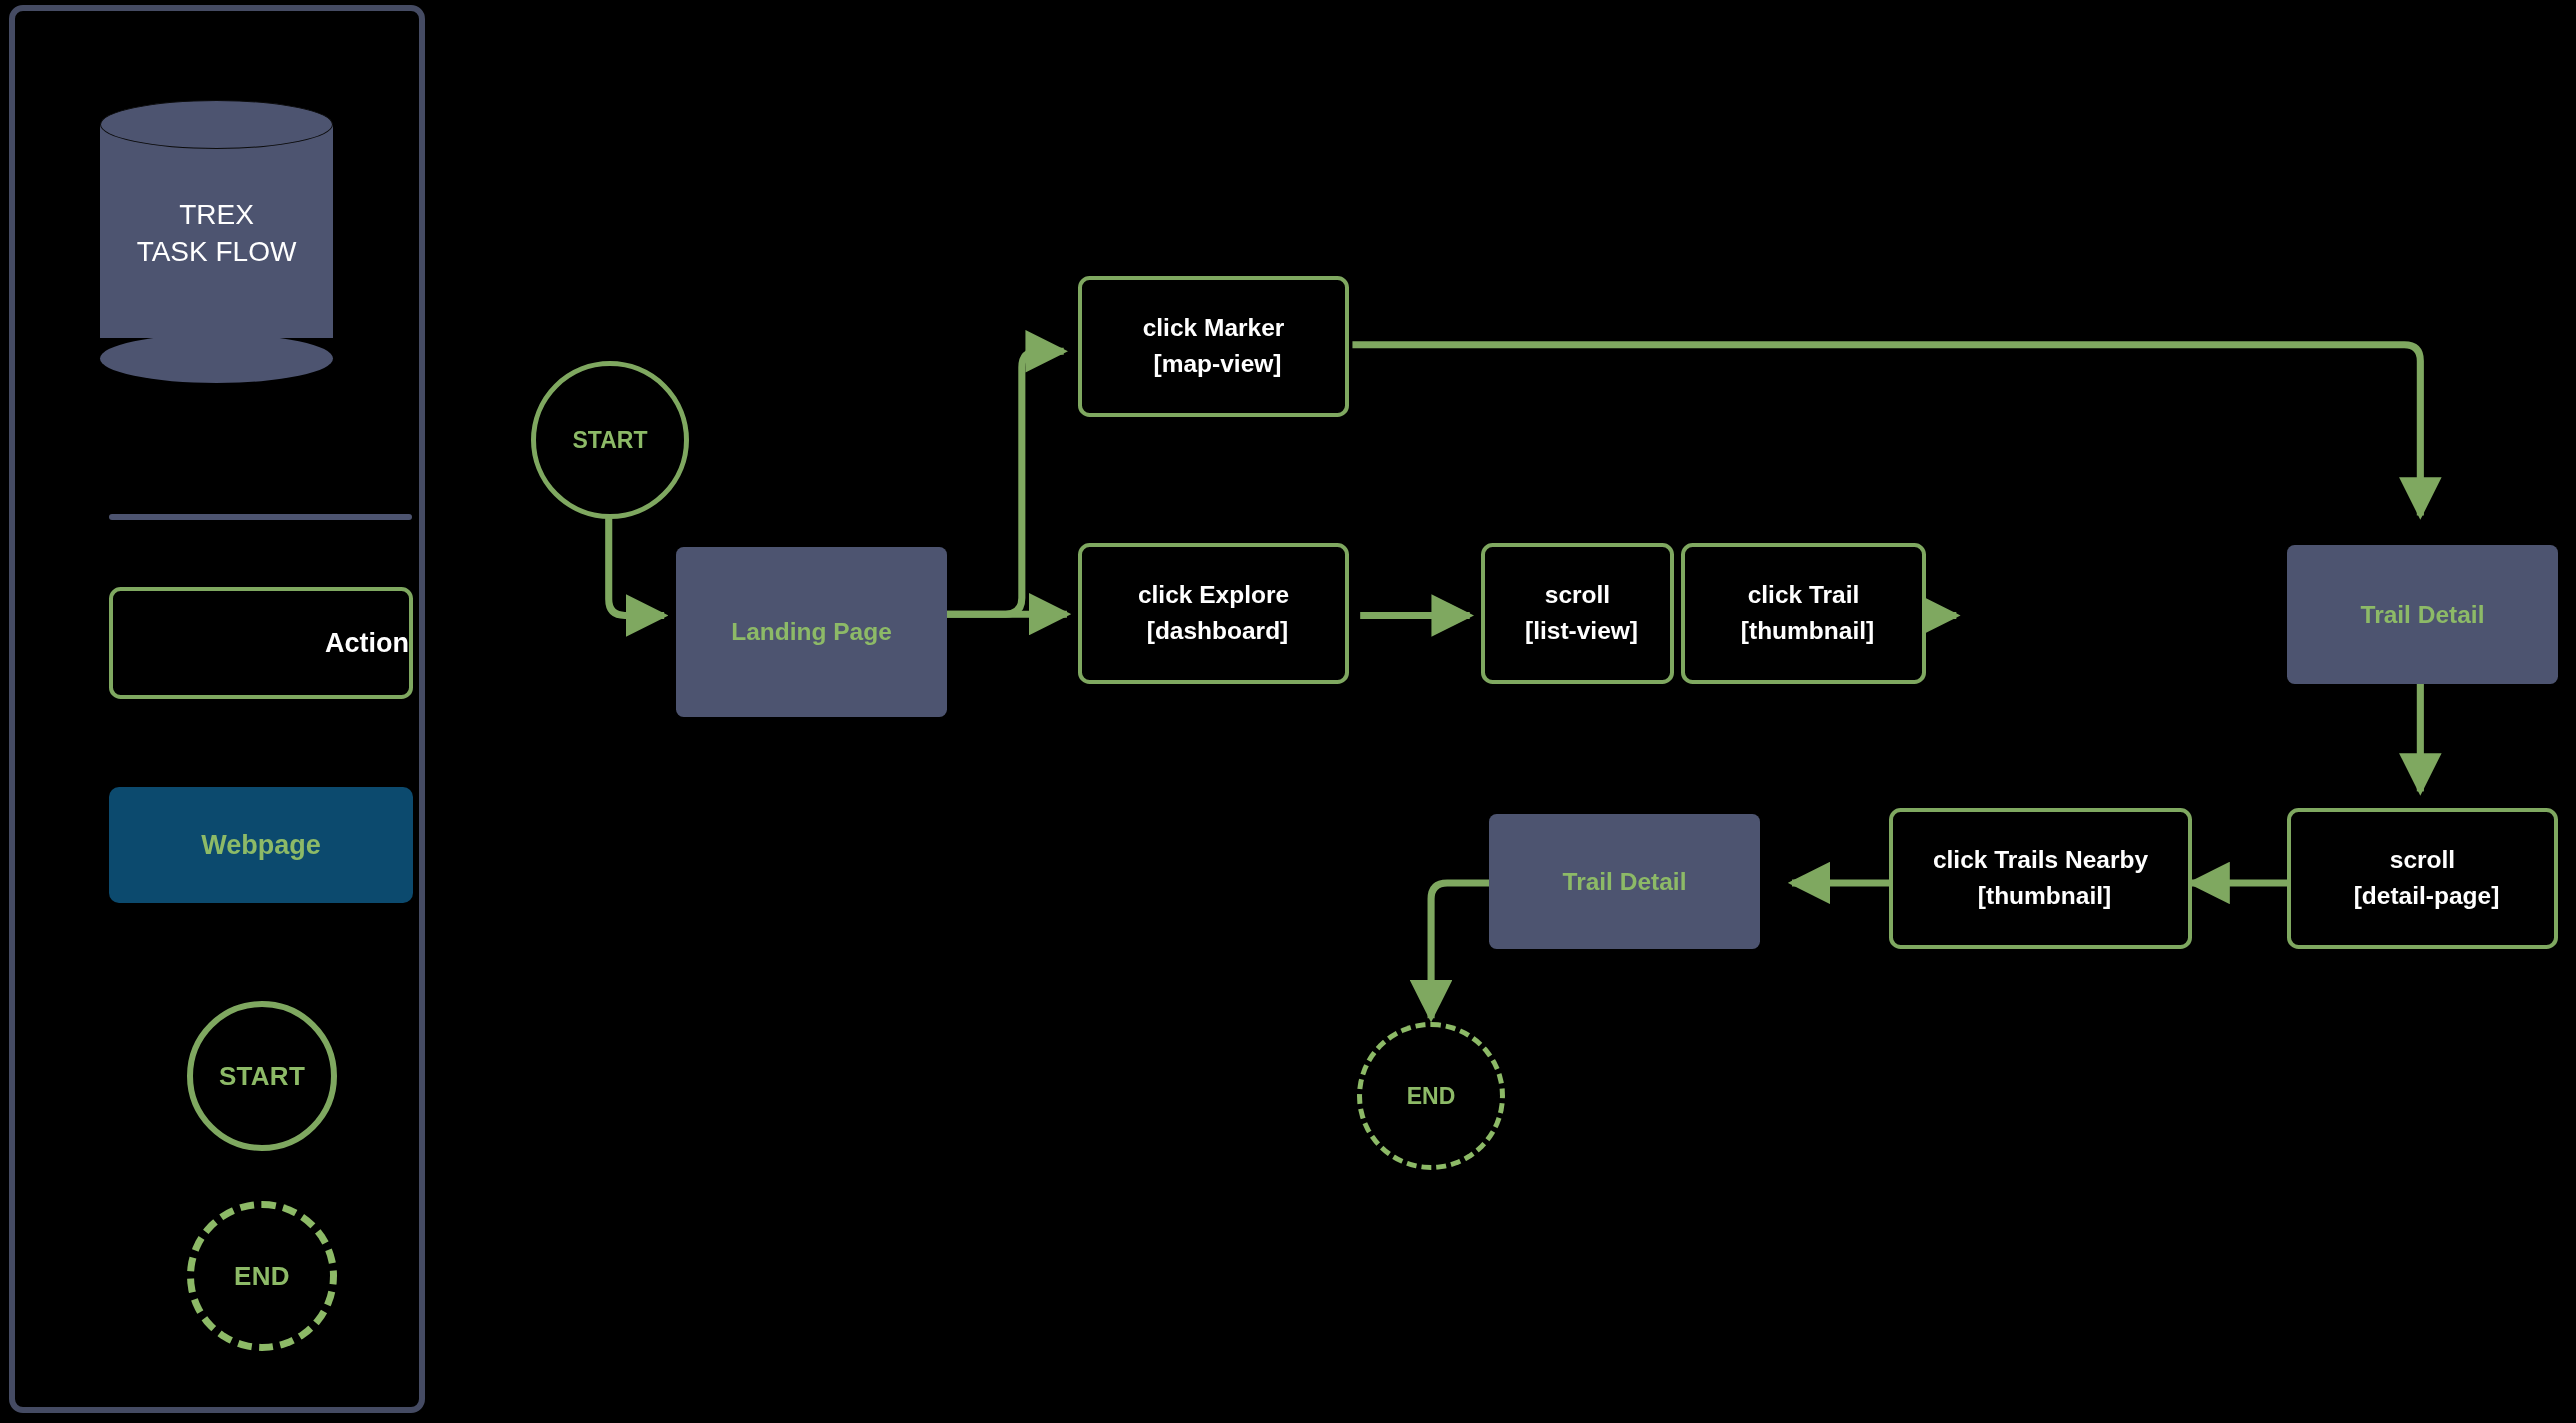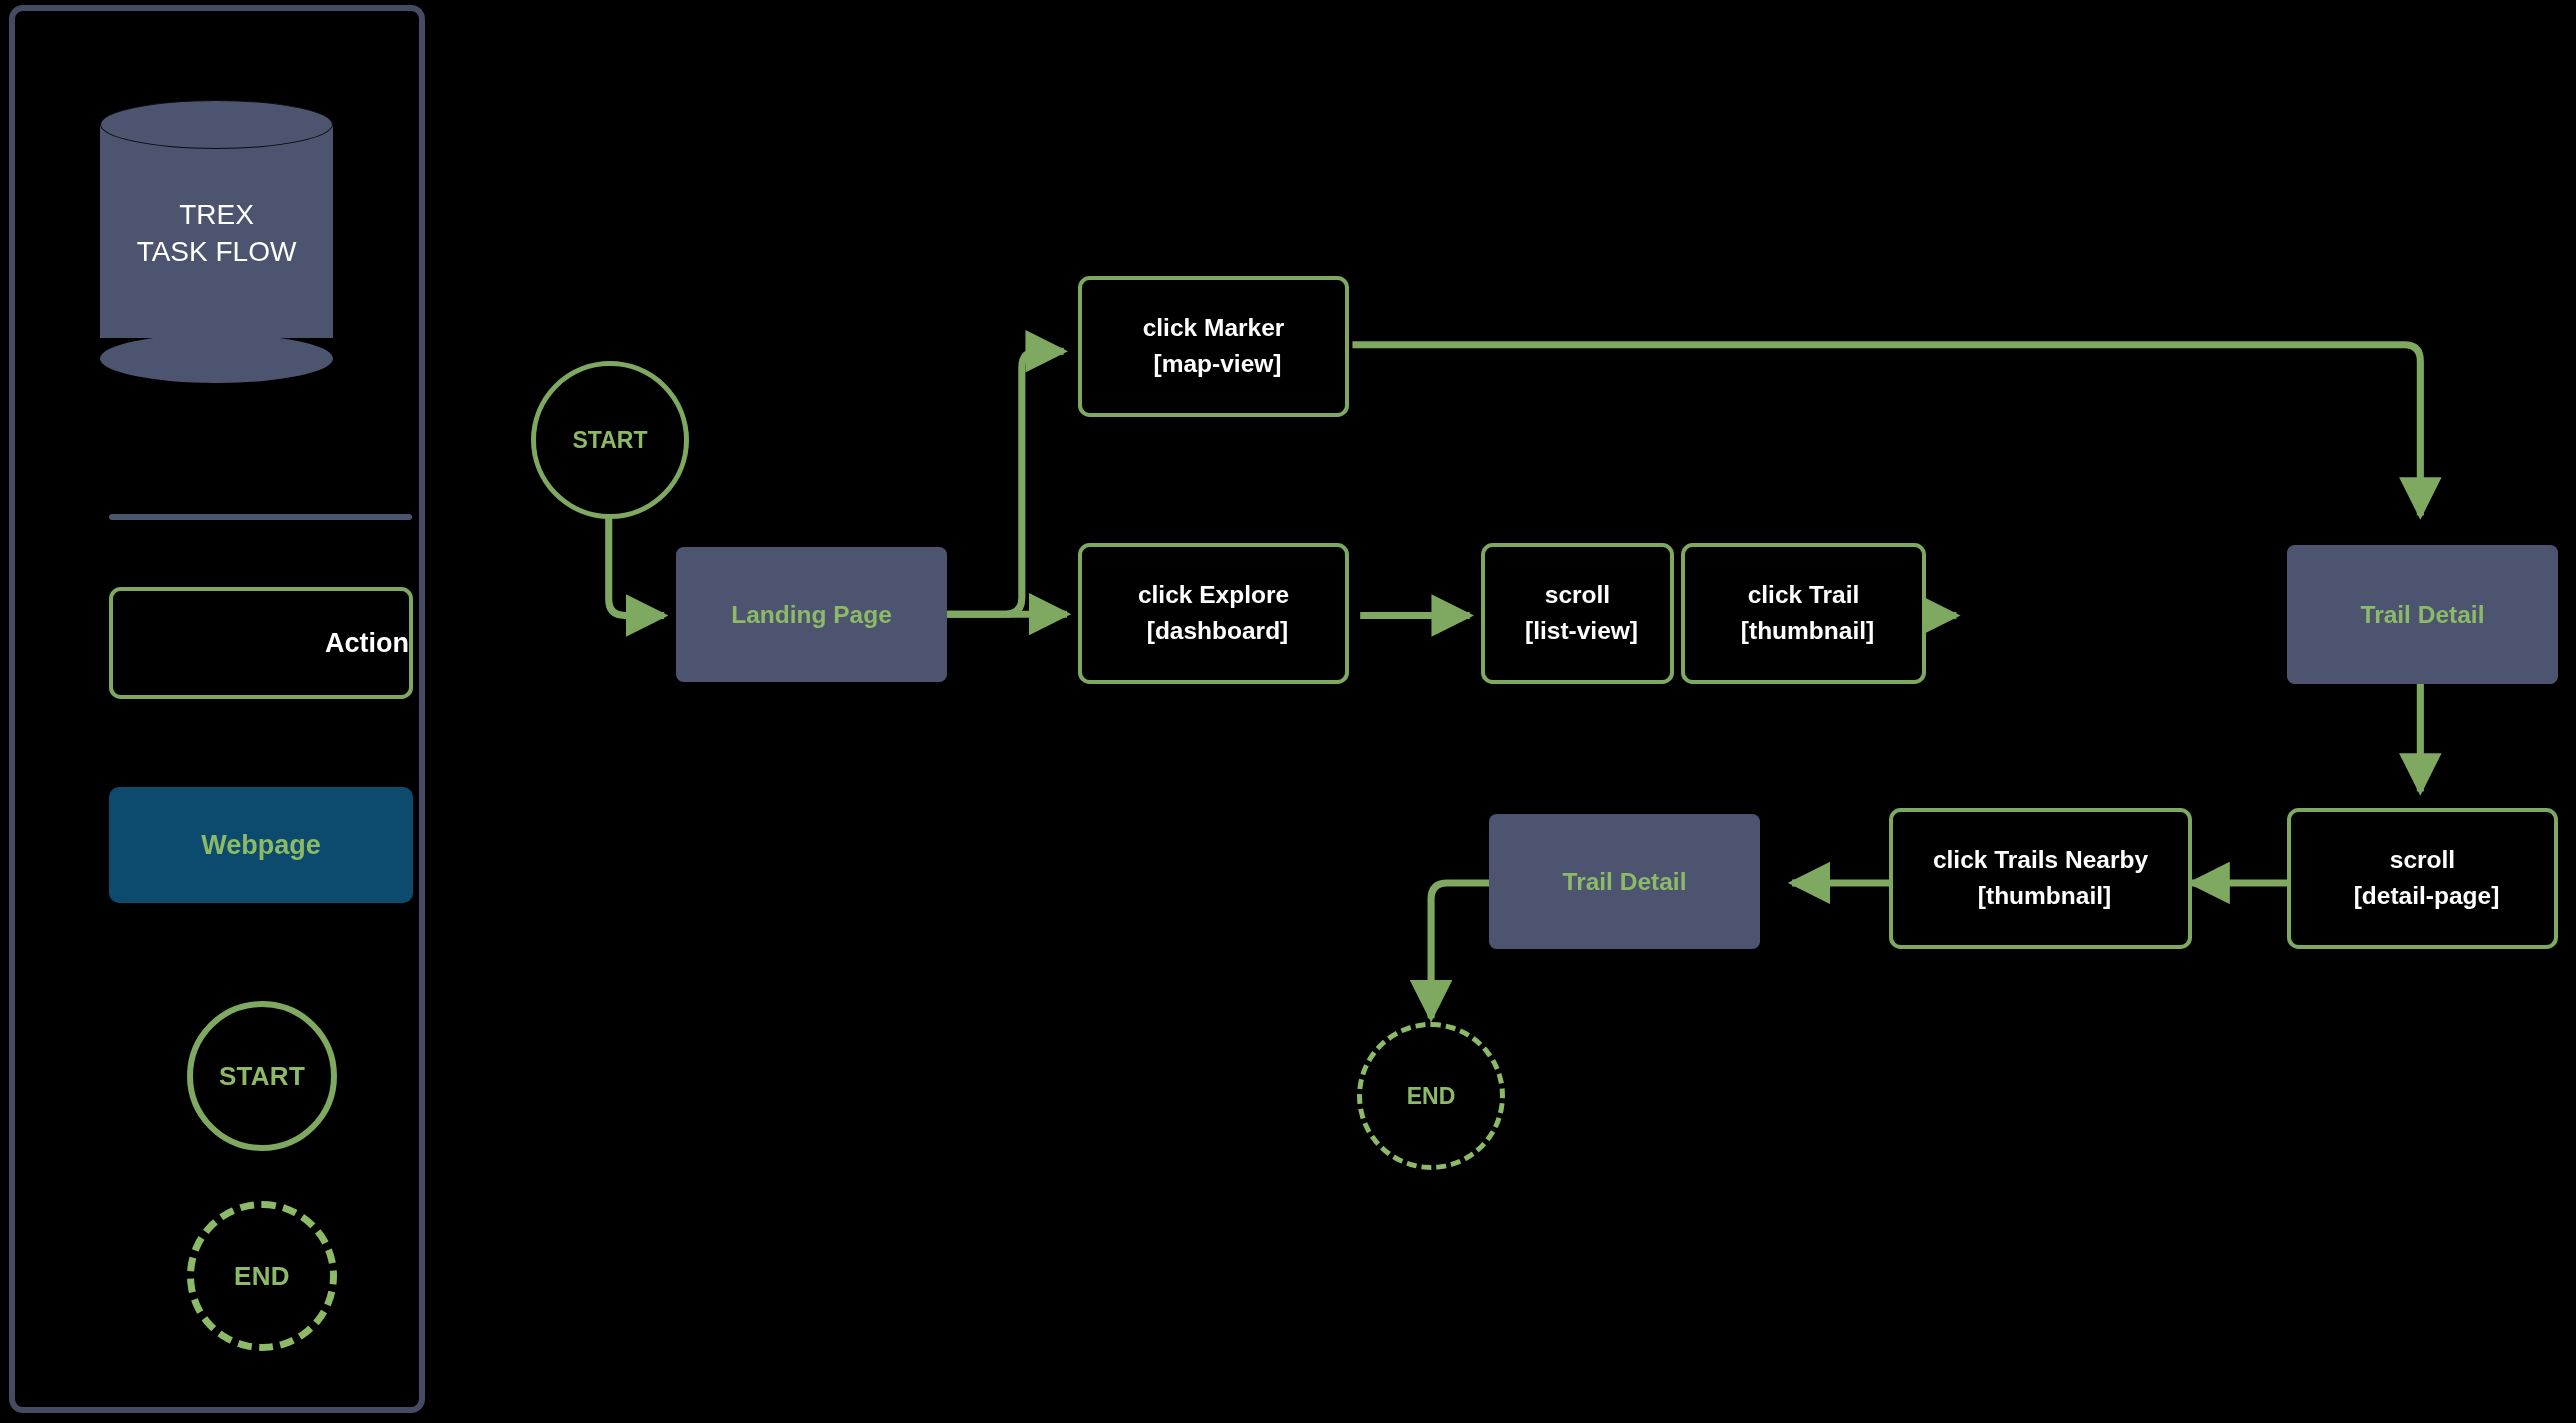--- a/index.html
+++ b/index.html
@@ -289,21 +289,21 @@
         <path d="M 2940 1370 L 2780 1370" marker-end="url(#arw)"></path>
 
         <path d="M 2312 1370 L 2245 1370 Q 2220 1370 2220 1395 L 2220 1580" marker-end="url(#arw)"></path>
       </g>
     </svg>
 
     <div class="node node-terminal solid" style="left:531px; top:361px; width:158px; height:158px;">
       <span>START</span>
     </div>
 
-    <div class="node node-page" style="left:676px; top:547px; width:271px; height:135px;">
+    <div class="node node-page" style="left:676px; top:547px; width:271px; height:170px;">
       <span>Landing Page</span>
     </div>
 
     <div class="node node-action" style="left:1078px; top:276px; width:271px; height:141px;">
       <span class="ln1">click Marker</span>
       <span class="ln2">[map-view]</span>
     </div>
 
     <div class="node node-action" style="left:1078px; top:543px; width:271px; height:141px;">
       <span class="ln1">click Explore</span>

